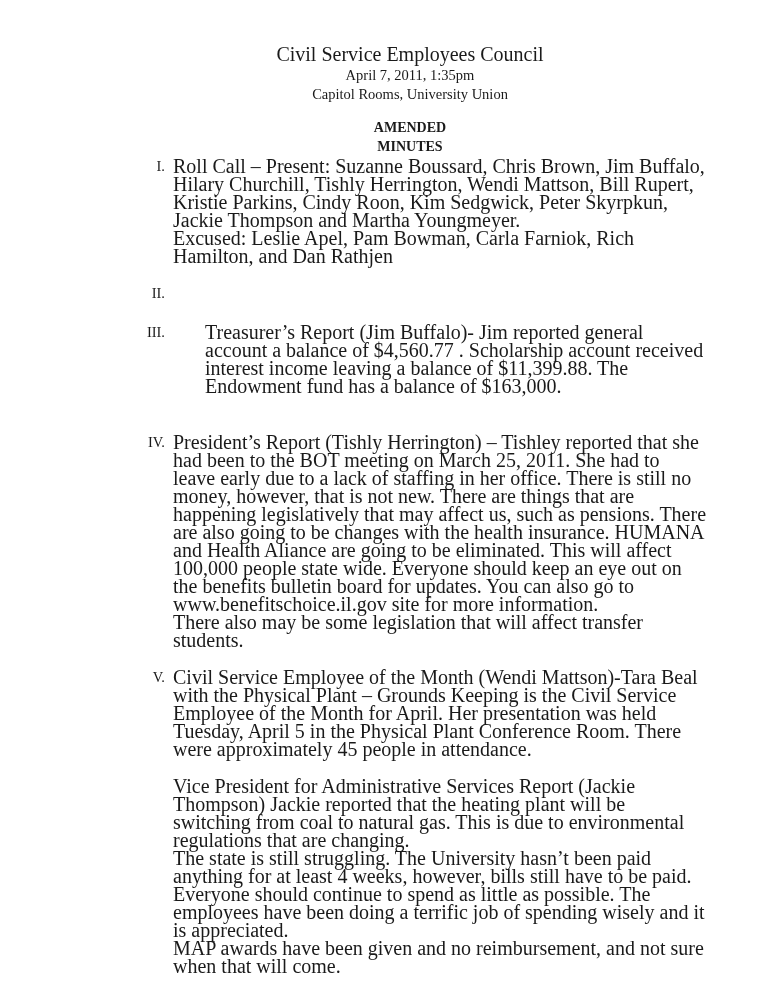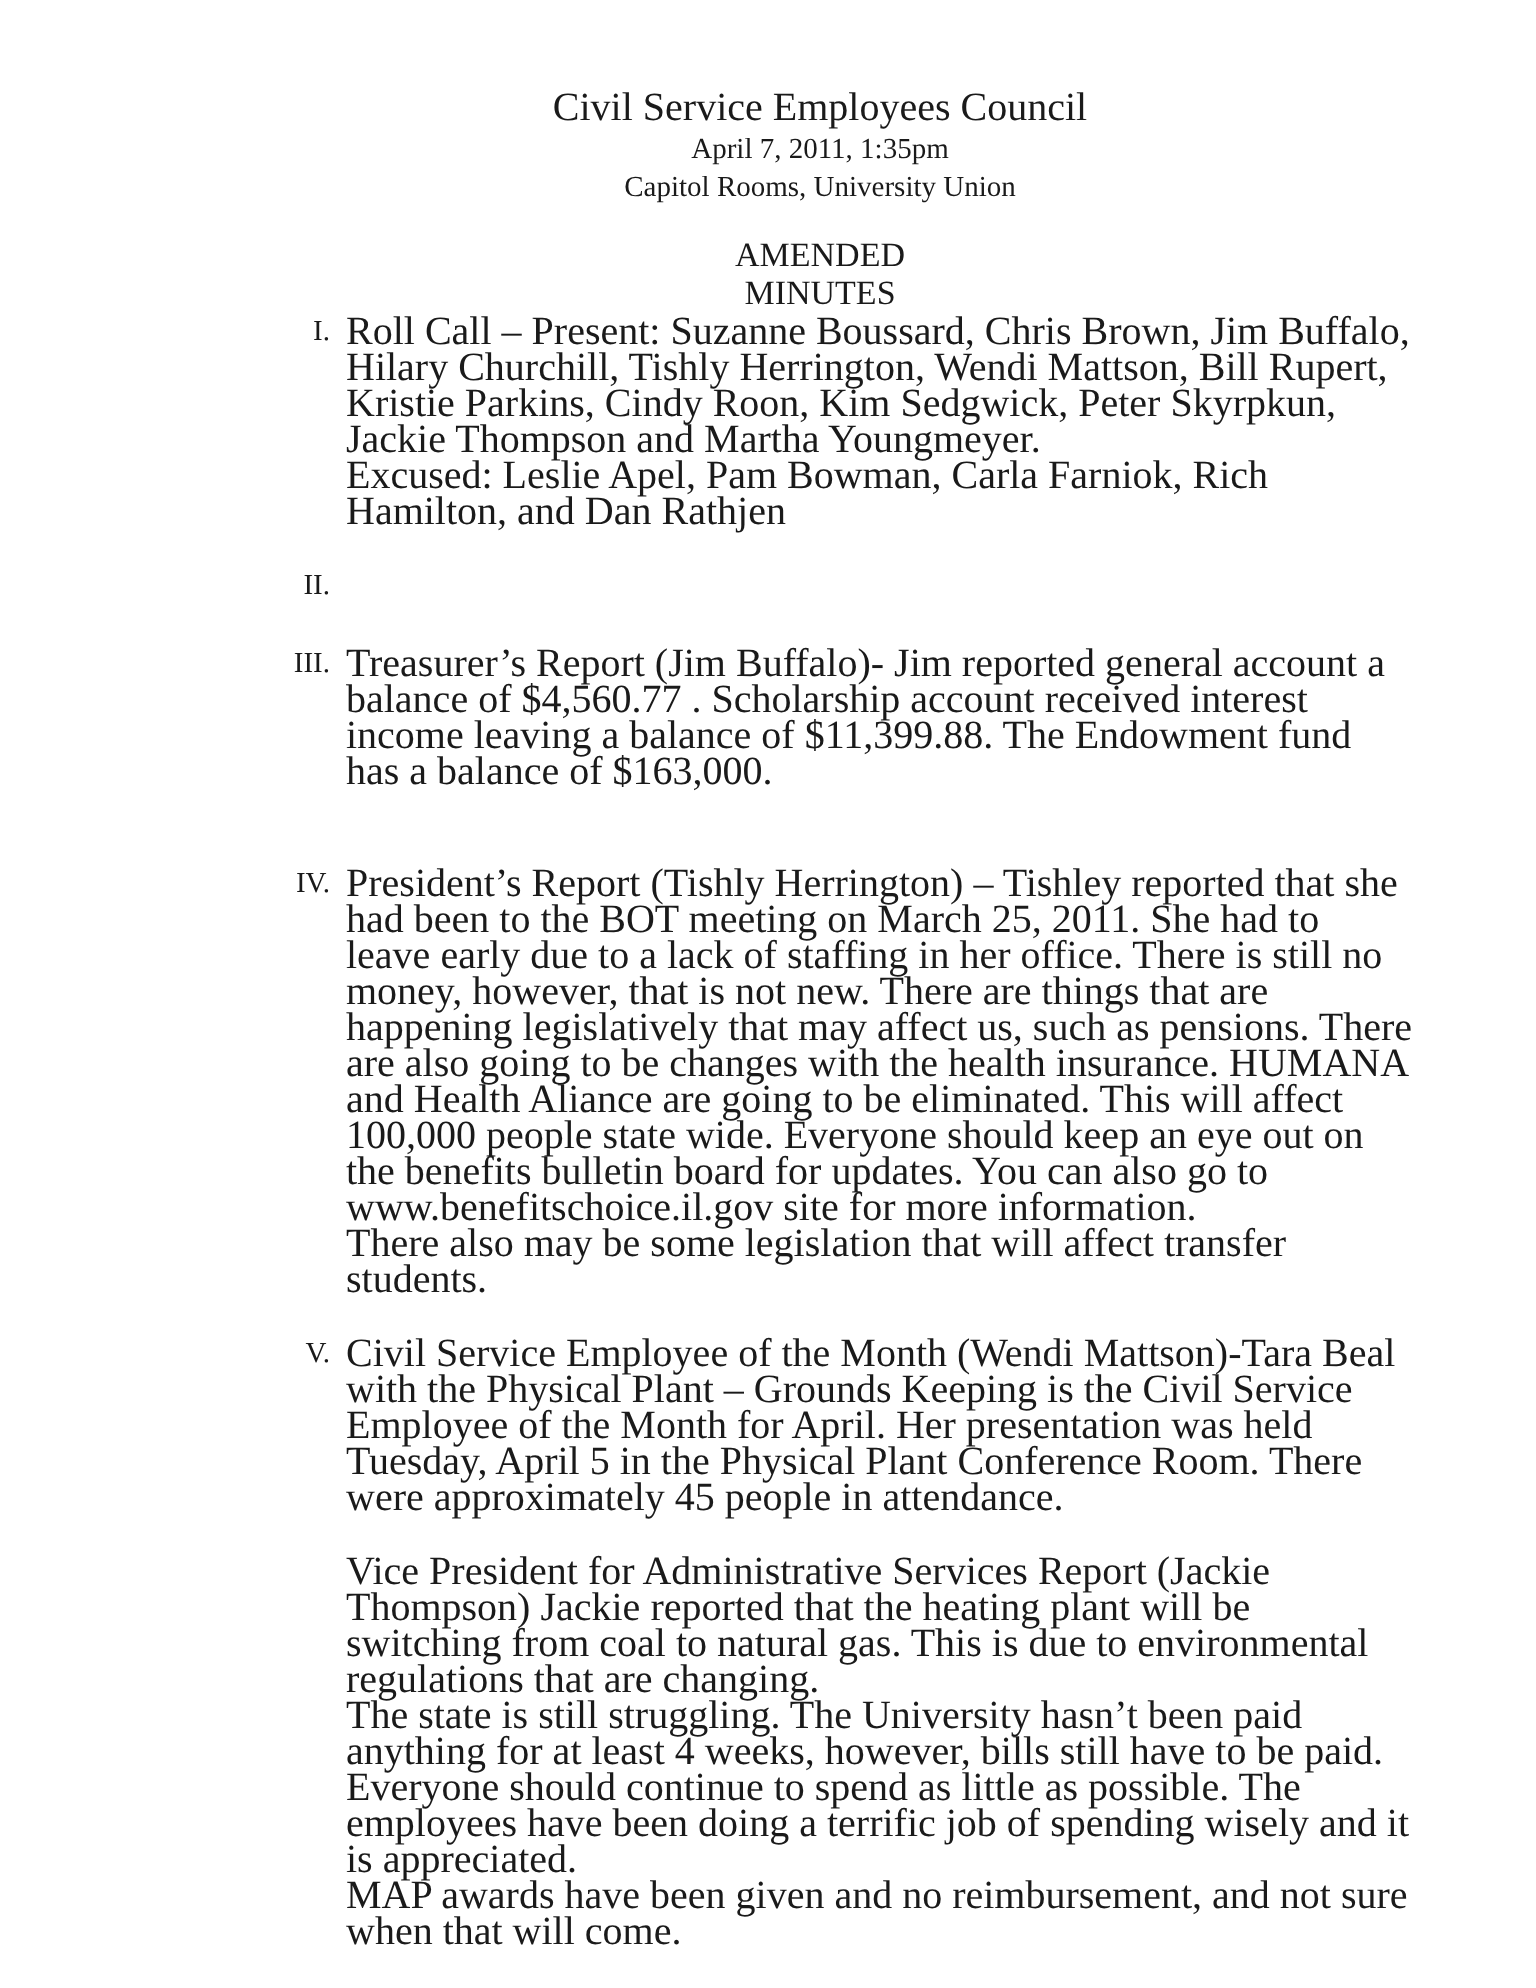--- a/index.html
+++ b/index.html
@@ -20,33 +20,33 @@
     font-size: 20px;
     font-weight: 400;
     line-height: 24px;
   }
   .doc-sub {
     font-size: 14.5px;
     line-height: 19px;
   }
   .header-gap { height: 14px; }
   .doc-label {
-    font-size: 17px;
-    font-weight: 400;
+    font-size: 14px;
+    font-weight: 700;
     line-height: 19px;
   }
   .items {
     list-style: none;
     margin-top: 1px;
   }
   .item {
     display: flex;
     margin-bottom: 19px;
   }
-  .item:nth-child(3) { margin-bottom: 38px; }
+  .item:nth-child(3) { margin-bottom: 38px; gap: 32px; }
   .item:last-child { margin-bottom: 0; }
   .numeral {
     flex: 0 0 59px;
     text-align: right;
     padding-right: 8px;
     font-size: 14.5px;
     line-height: 19.5px;
   }
   .item-body {
     flex: 1;

